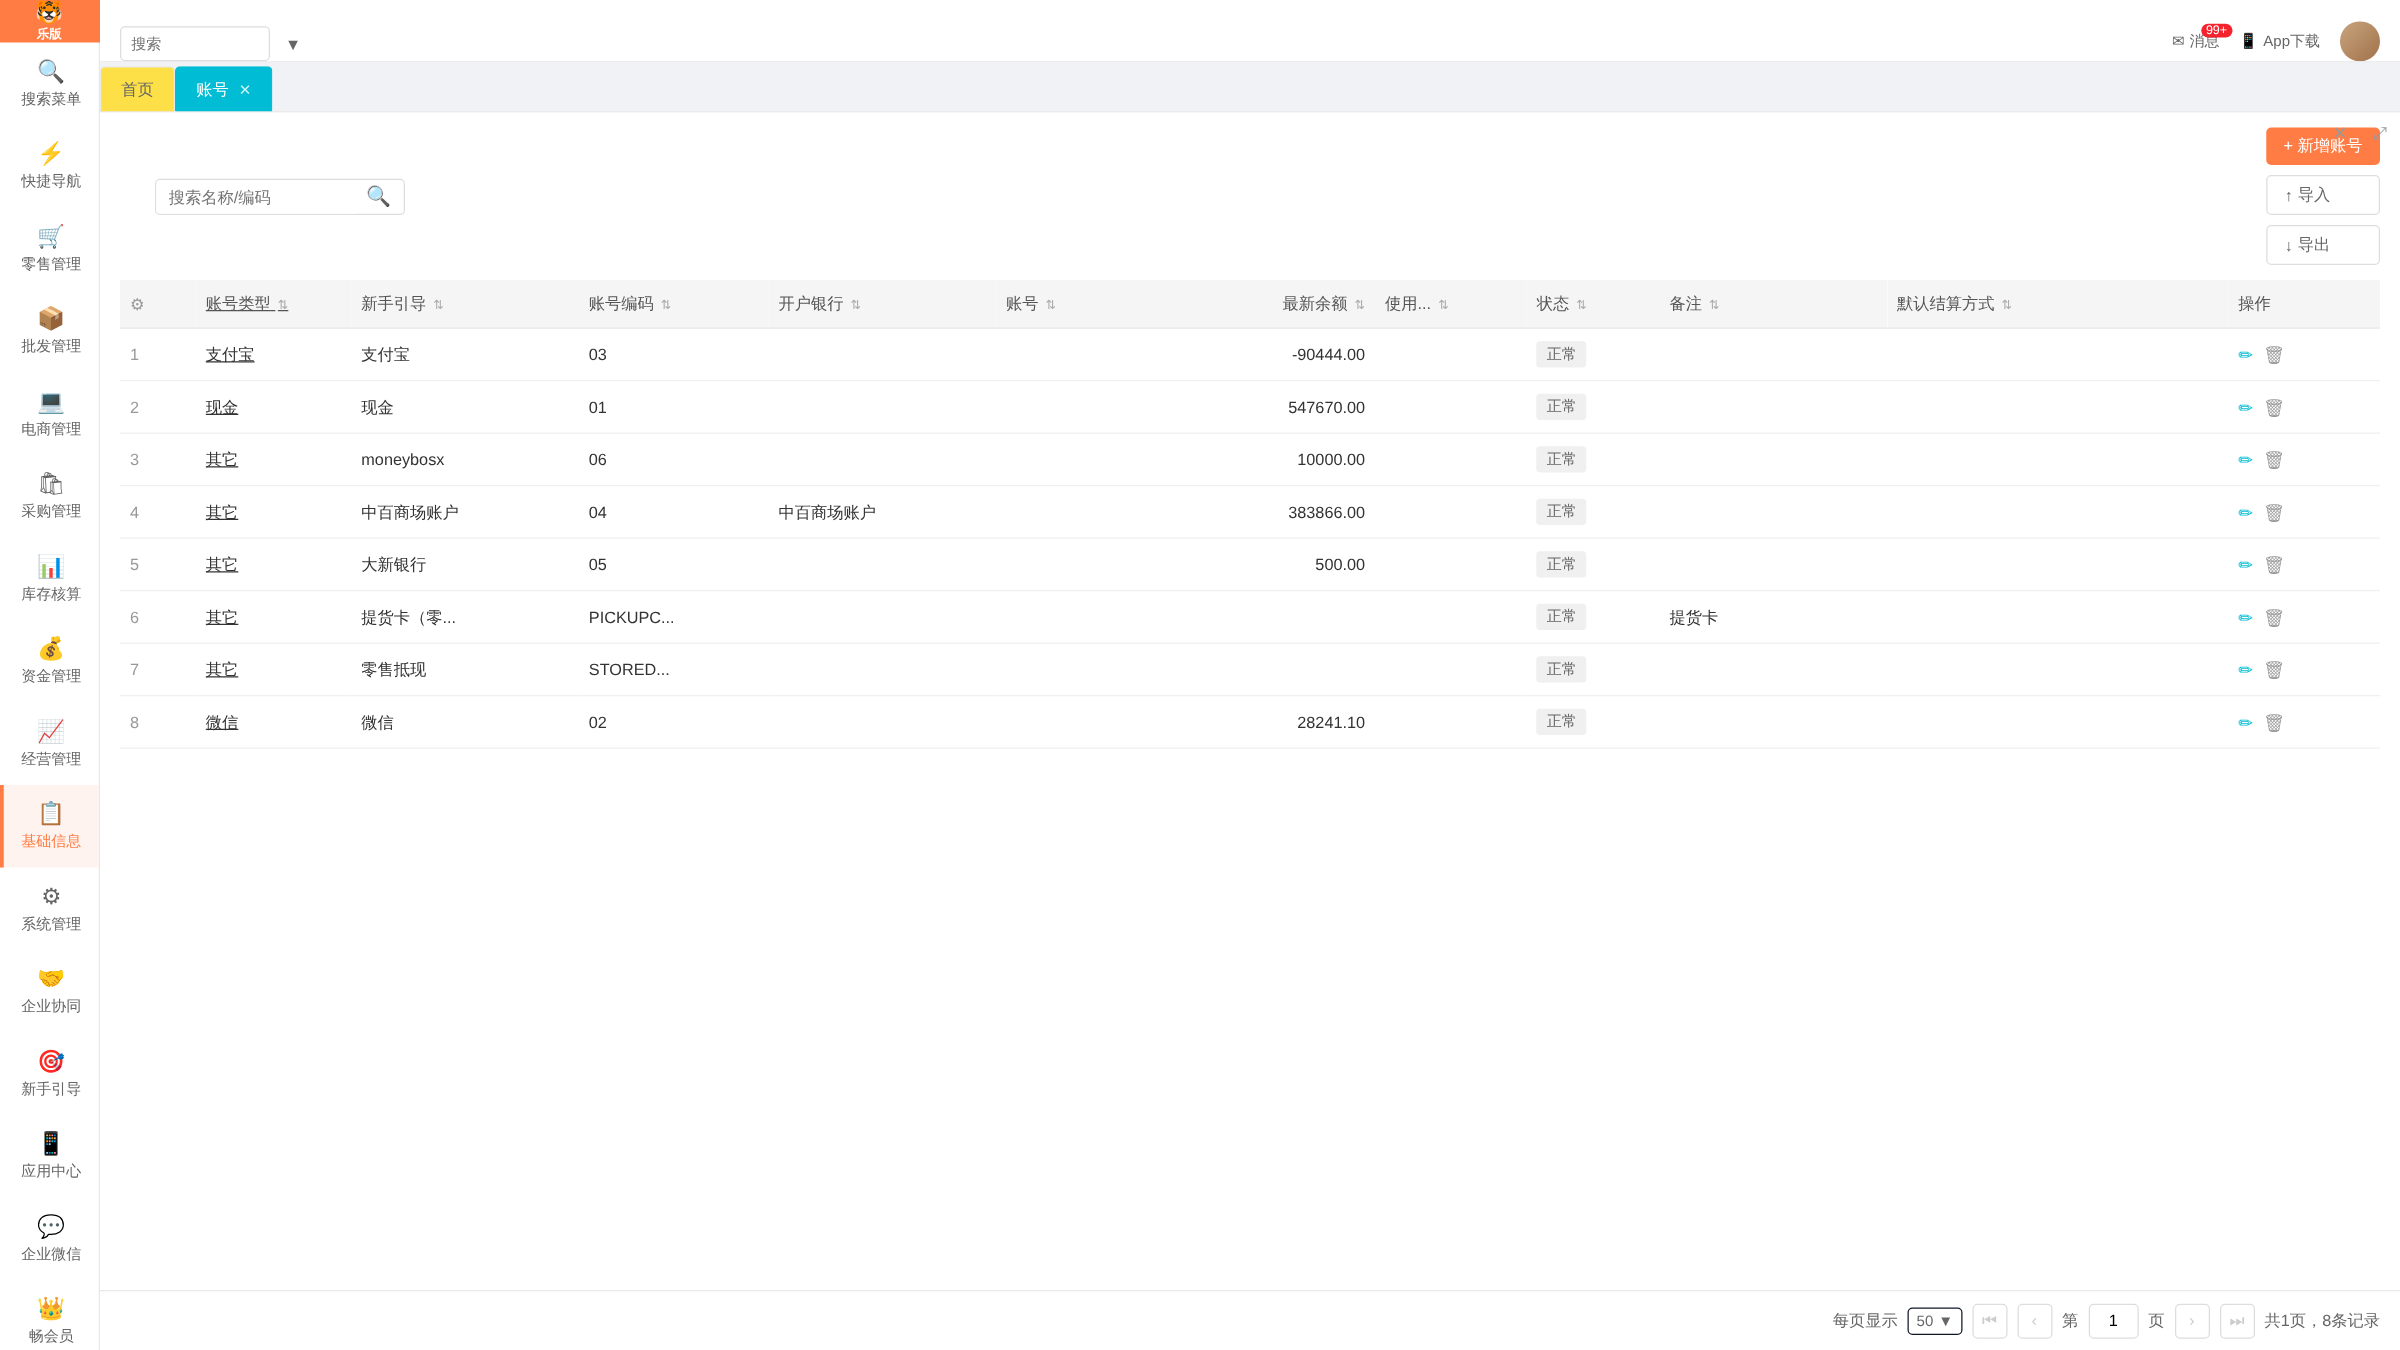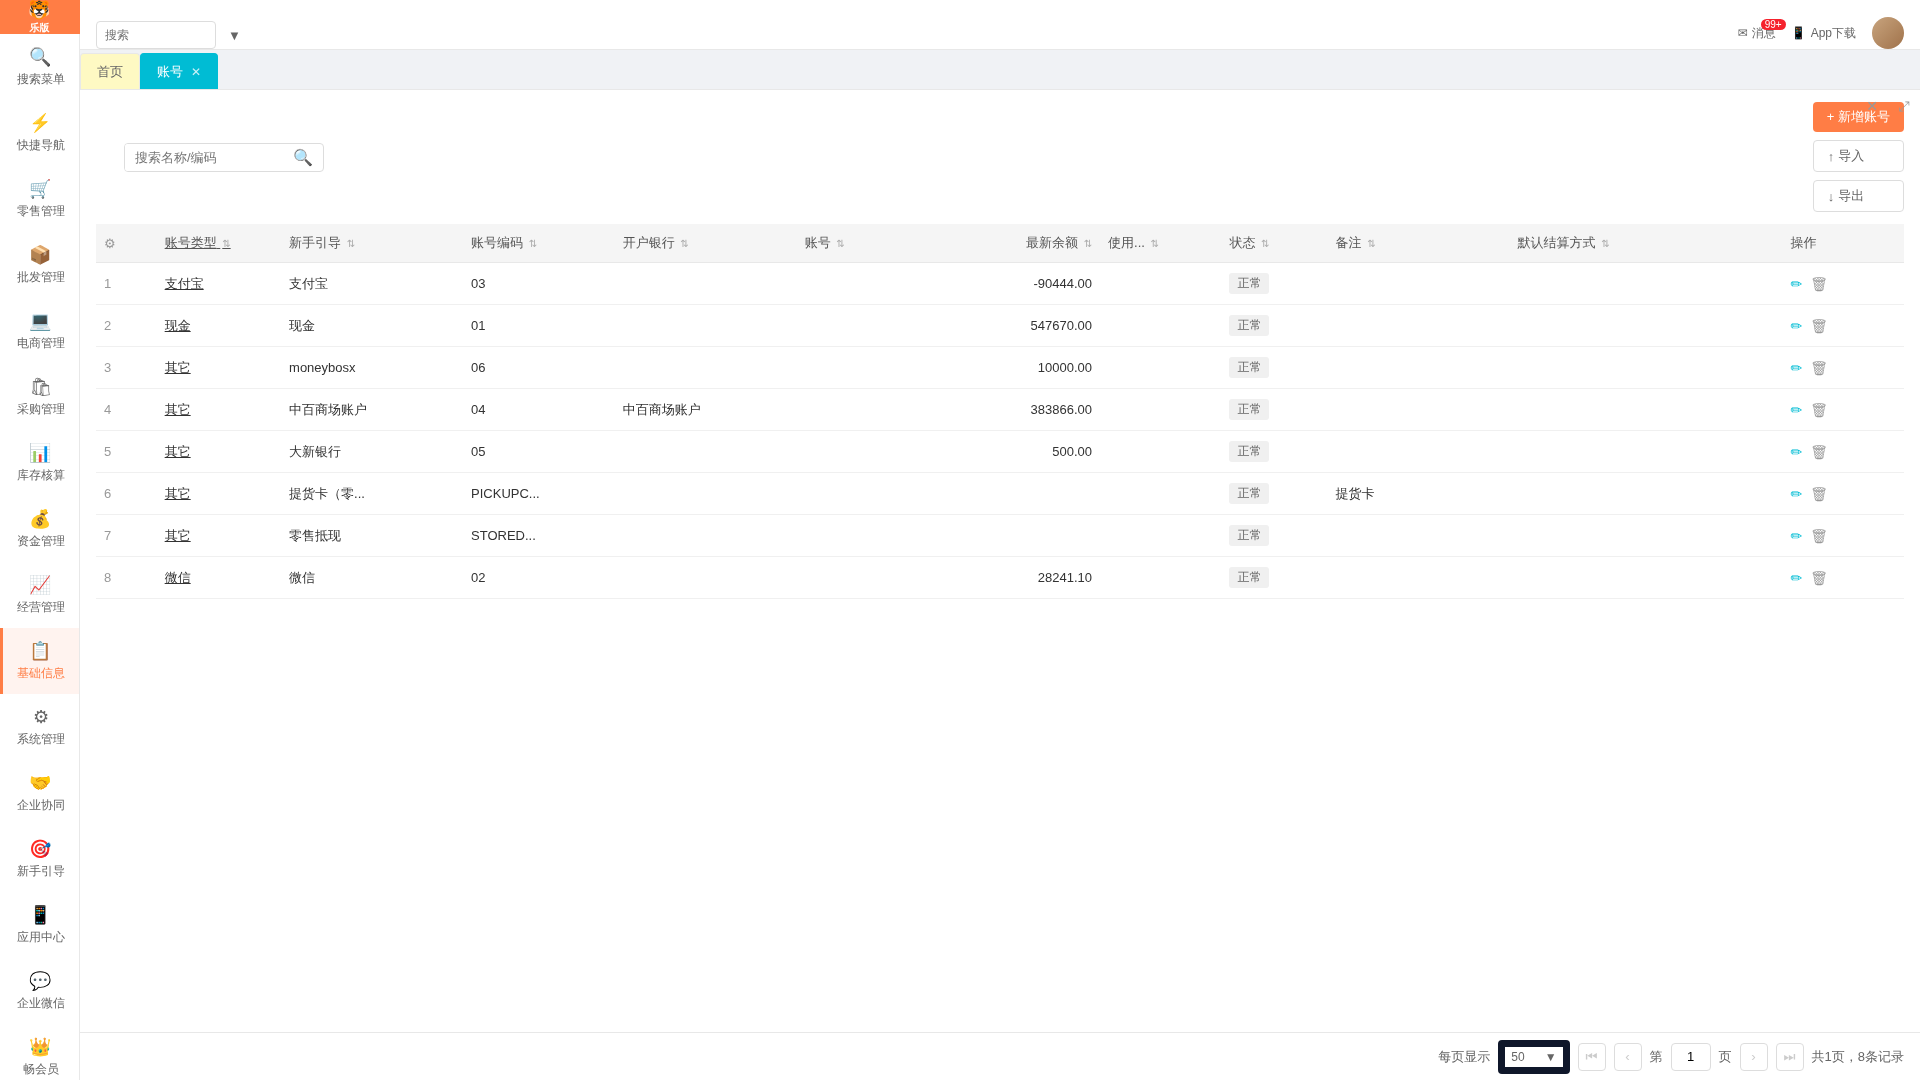--- a/index.html
+++ b/index.html
@@ -146,21 +146,21 @@
       padding: 0 0;
       border-bottom: 1px solid #e8e8e8;
       flex-shrink: 0;
     }
     .tab {
       height: 36px;
       padding: 0 16px;
       display: flex;
       align-items: center;
       gap: 8px;
-      background: #fef9c3;
+      background: #fde047;
       color: #666;
       cursor: pointer;
       border-radius: 4px 4px 0 0;
       font-size: 13px;
       border: 1px solid #e8e8e8;
       border-bottom: none;
     }
     .tab.active {
       background: #00bcd4;
       color: white;
@@ -333,28 +333,28 @@
       justify-content: flex-end;
       padding: 0 16px;
       gap: 8px;
       border-top: 1px solid #e8e8e8;
       color: #666;
       font-size: 13px;
       flex-shrink: 0;
     }
     .pagination-label { color: #666; }
     .page-size-select {
-      border: 7px solid #0f172a;
+      border: 1px solid #0f172a;
       border-radius: 4px;
       padding: 3px 6px;
       font-size: 12px;
       cursor: pointer;
       display: flex;
       align-items: center;
-      gap: 20px;
+      gap: 4px;
     }
     .page-btn {
       width: 28px;
       height: 28px;
       display: flex;
       align-items: center;
       justify-content: center;
       border: 1px solid #ddd;
       border-radius: 4px;
       cursor: pointer;

